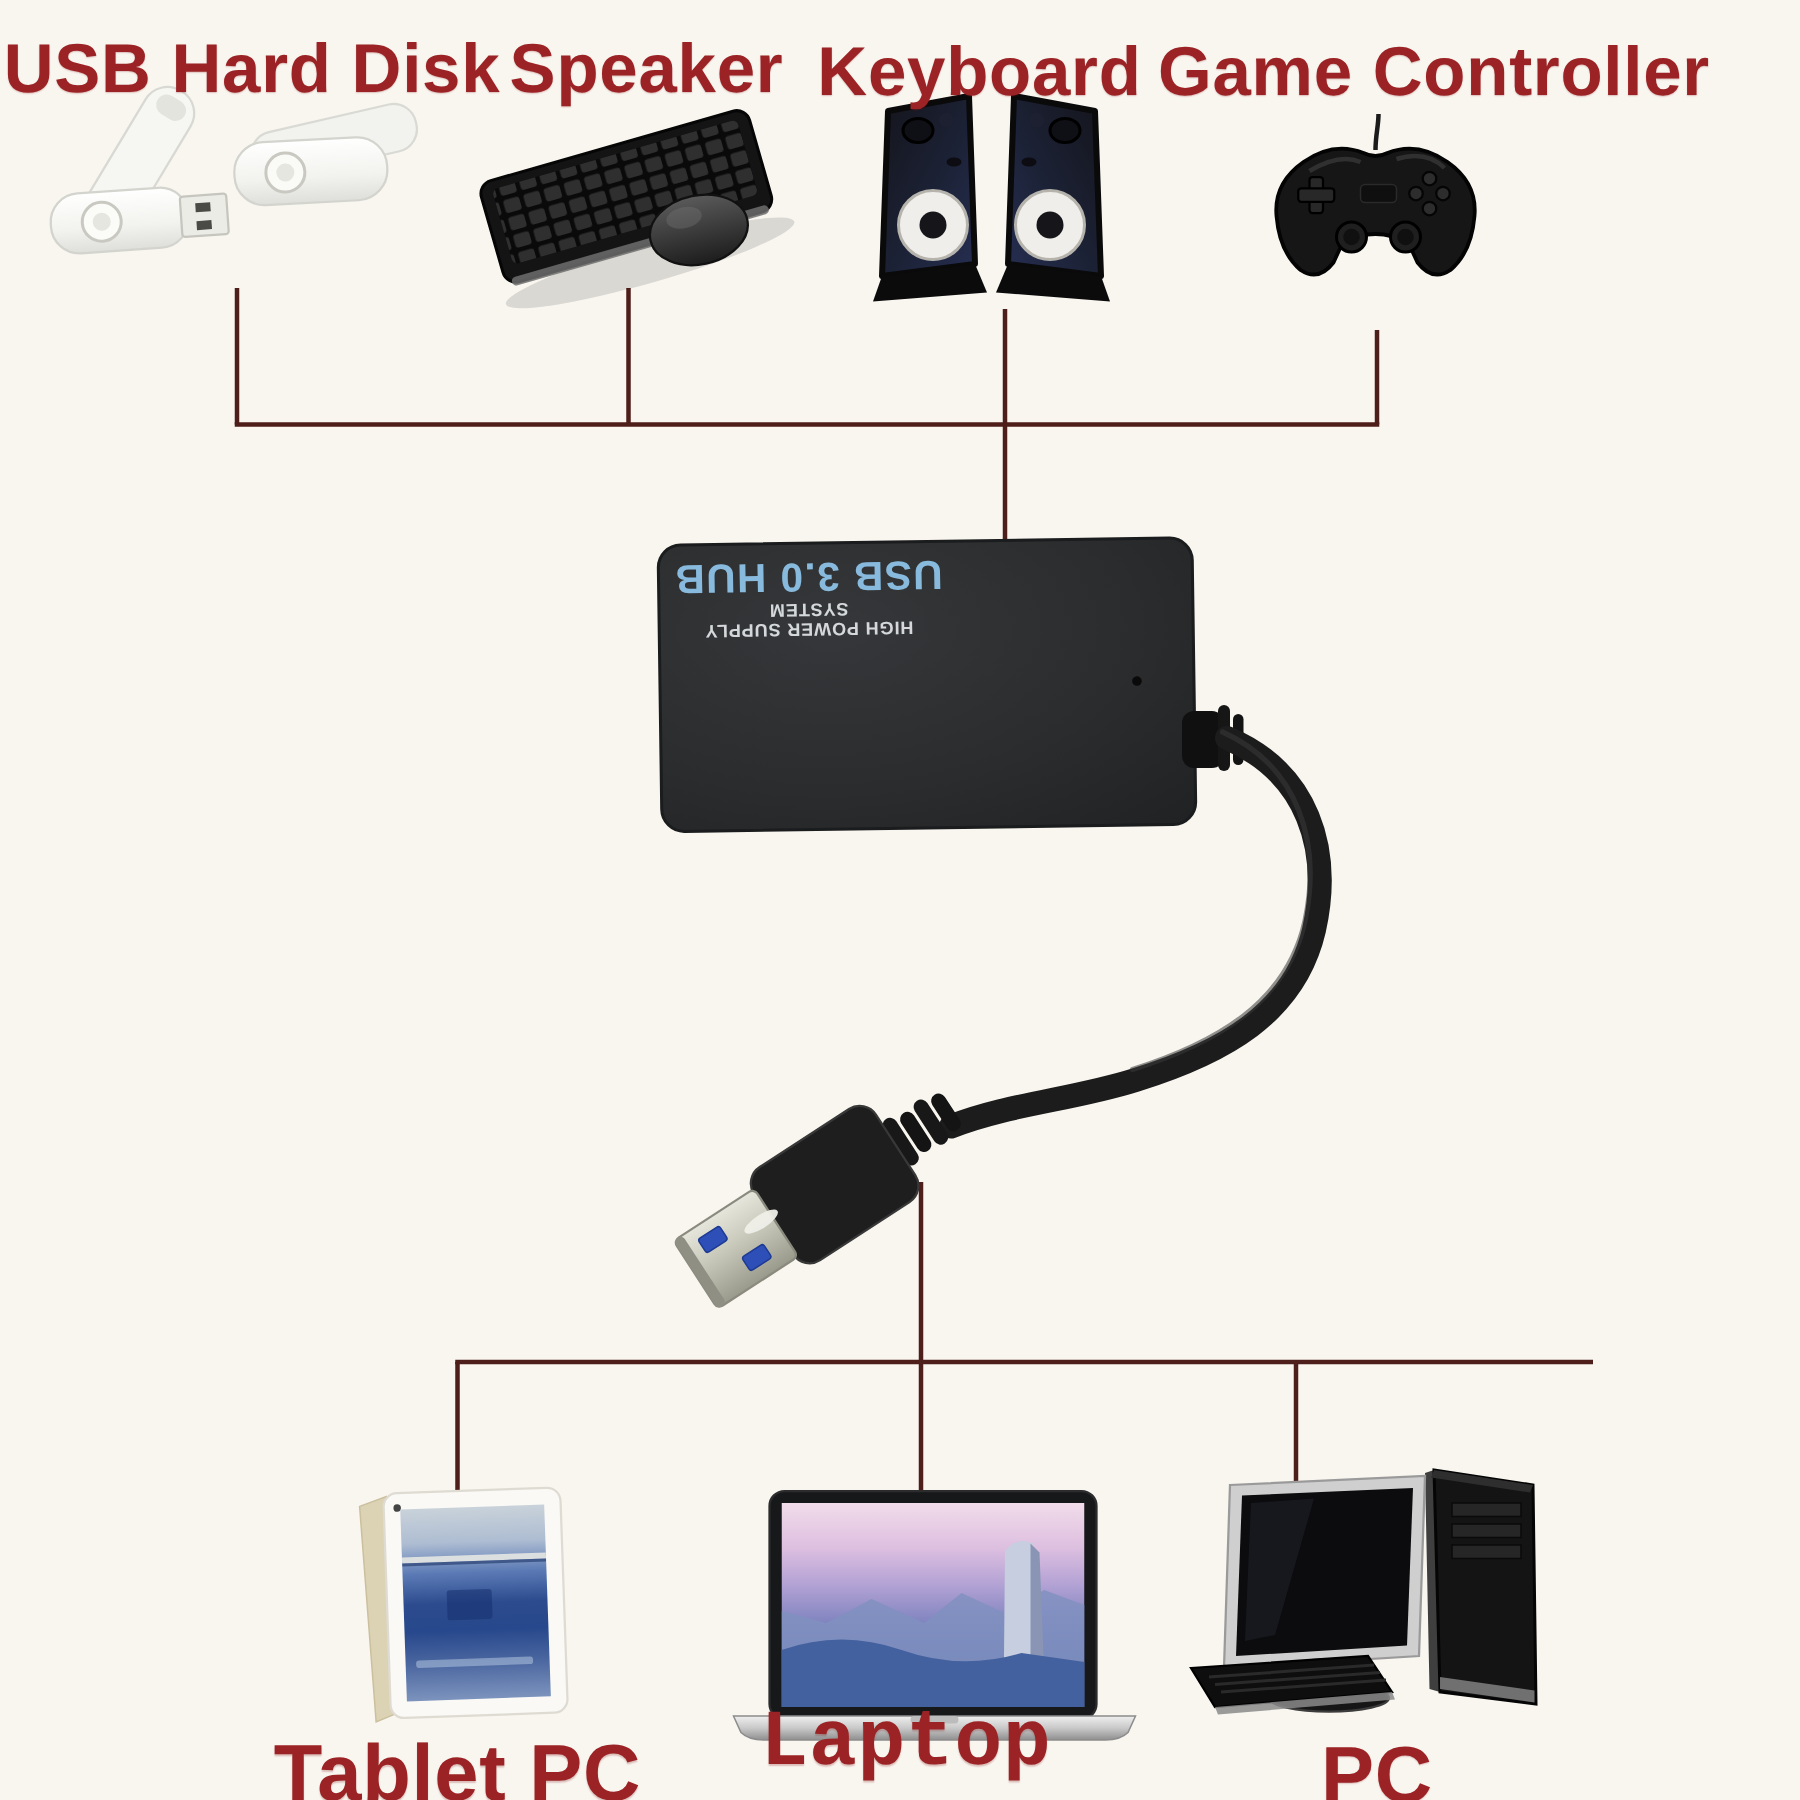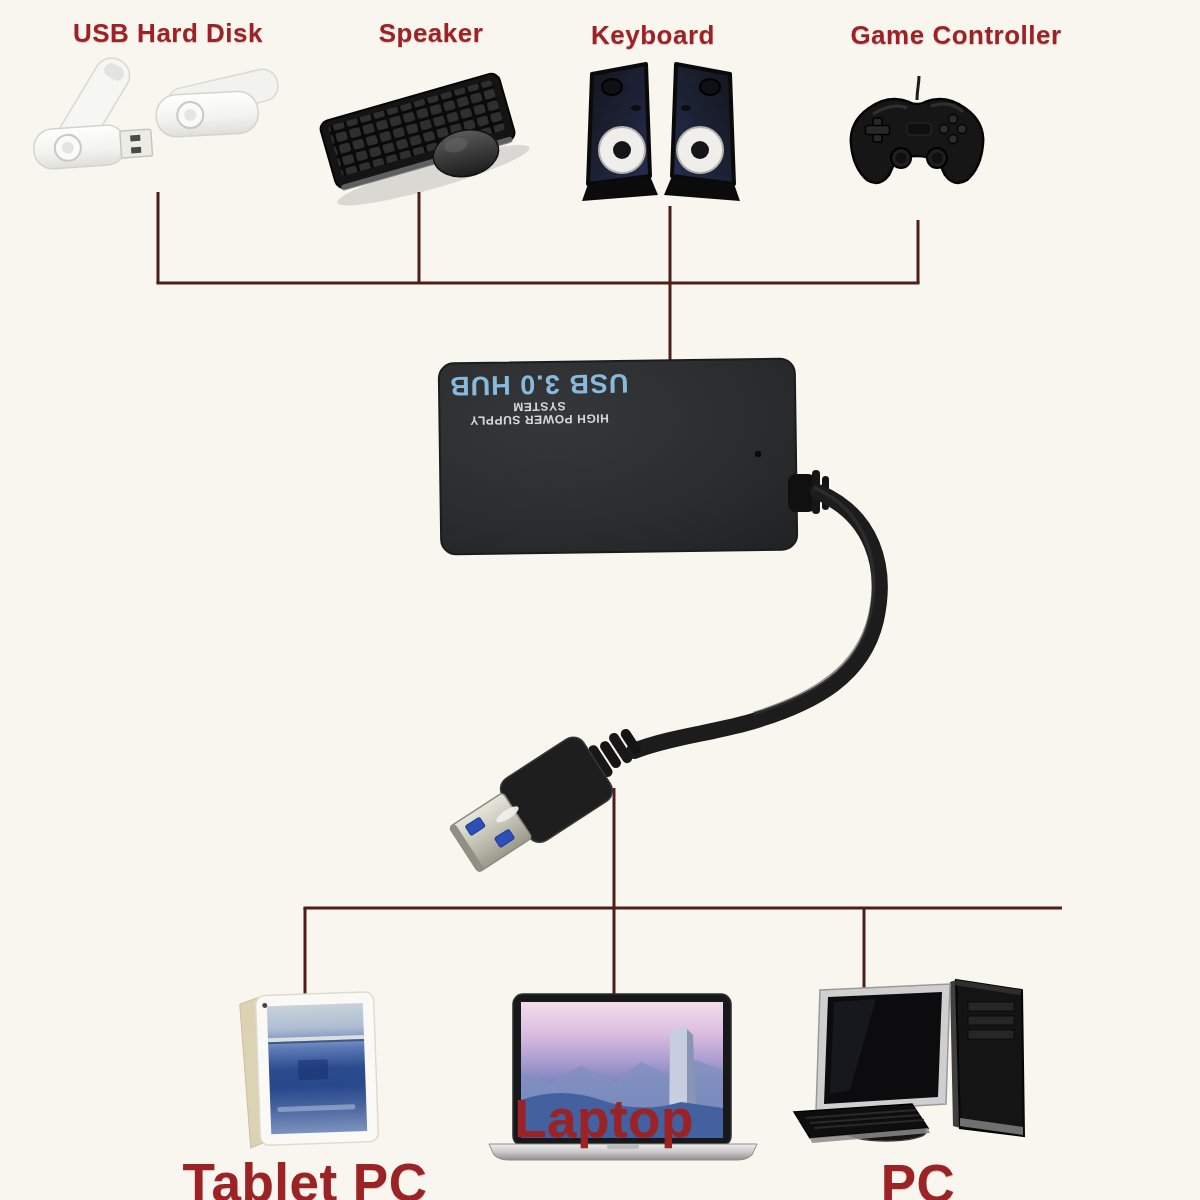--- a/index.html
+++ b/index.html
@@ -14,21 +14,21 @@
   .canvas{
     position:relative;width:1200px;height:1200px;background:var(--bg);overflow:hidden;
   }
   .scene{position:absolute;left:0;top:0;}
   .label{
     position:absolute;transform:translateX(-50%);
     color:var(--label);font-weight:bold;white-space:nowrap;
     text-shadow:0 1px 1px rgba(130,25,25,.25);
     letter-spacing:.5px;
   }
-  .label.top{font-size:26px;}
+  .label.top{font-size:46px;}
   .label.bottom{font-size:53px;}
   .hub-print{
     position:absolute;left:448px;top:370px;width:182px;
     transform:rotate(179deg);text-align:center;line-height:1.05;
     pointer-events:none;
   }
   .hub-sub{
     color:var(--hub-sub);font-size:12px;font-weight:bold;letter-spacing:.6px;
     opacity:.92;margin-bottom:2px;
   }
@@ -262,21 +262,21 @@
       <path d="M20,168 L138,158 L140,163 L22,173 Z" fill="#8a8a8a" opacity="0.85"></path>
     </g>
   </svg>
 
   <div class="label top" style="left:168px;top:18px;">USB Hard Disk</div>
   <div class="label top" style="left:431px;top:18px;">Speaker</div>
   <div class="label top" style="left:653px;top:20px;">Keyboard</div>
   <div class="label top" style="left:956px;top:20px;text-align:center;">Game Controller</div>
 
   <div class="label bottom" style="left:305px;top:1152px;">Tablet PC</div>
-  <div class="label bottom" style="left:604px;top:1088px;">Laptop</div>
+  <div class="label bottom" style="left:604px;top:1132px;font-family:Liberation Mono, monospace;">Laptop</div>
   <div class="label bottom" style="left:918px;top:1153px;">PC</div>
 
   <div class="hub-print">
     <div class="hub-sub">HIGH POWER SUPPLY SYSTEM</div>
     <div class="hub-title">USB 3.0 HUB</div>
   </div>
 
 </div>
 
 </body></html>

